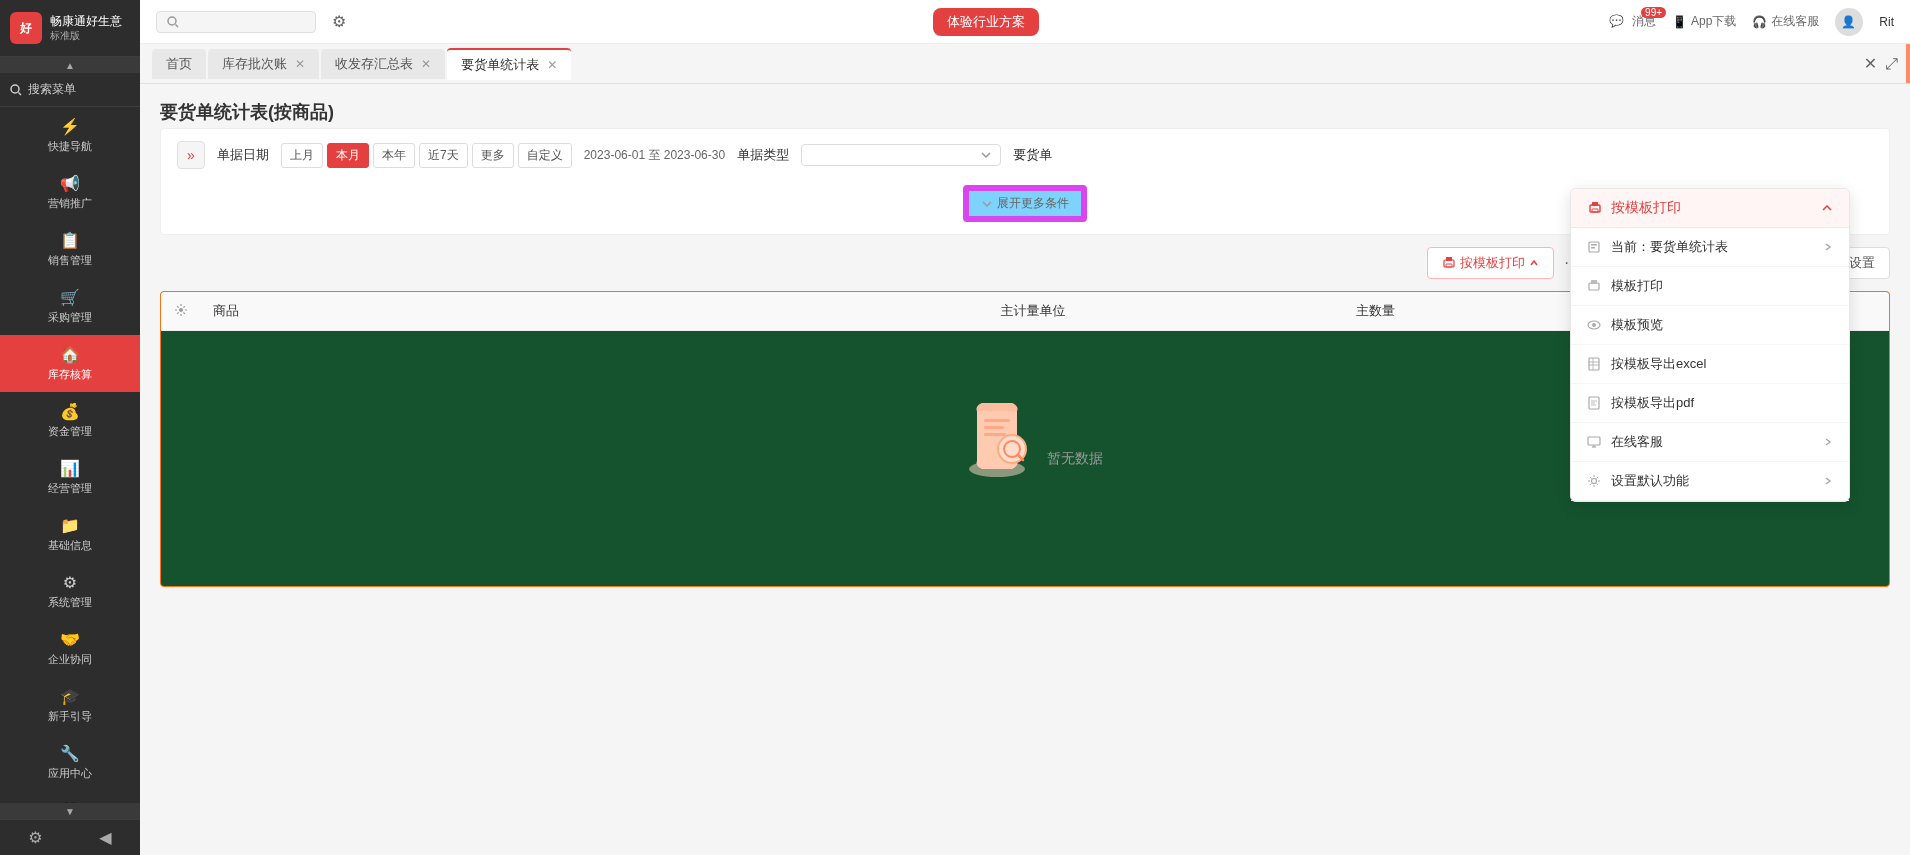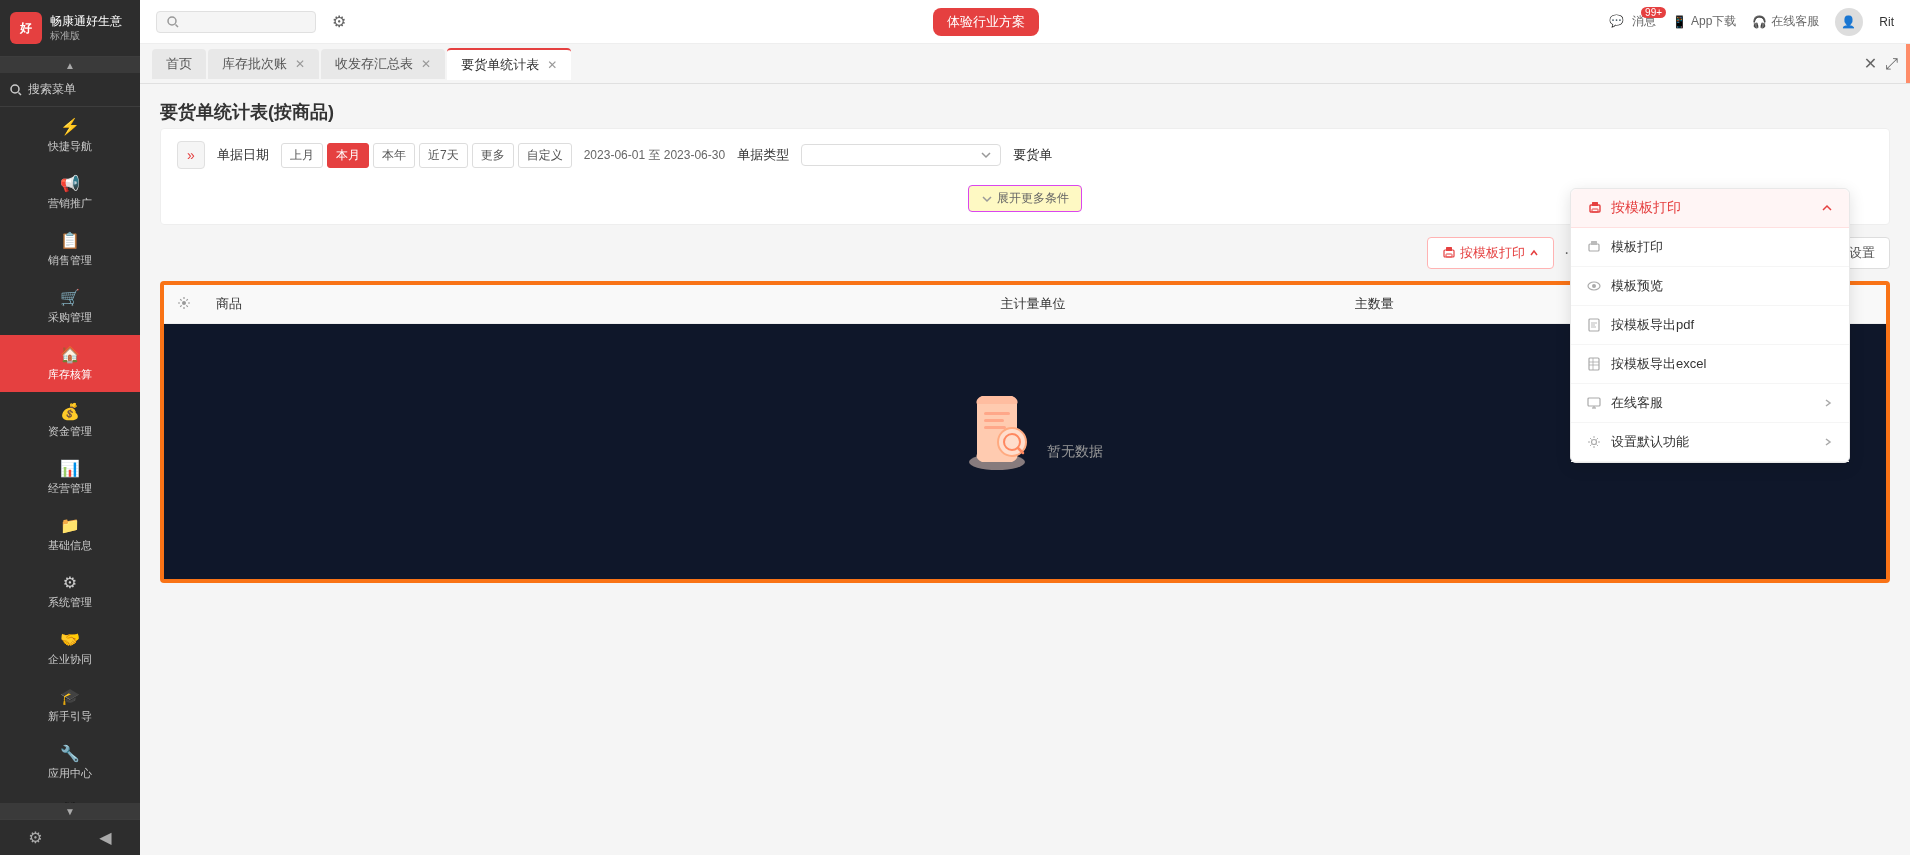--- a/index.html
+++ b/index.html
@@ -159,21 +159,21 @@
     .date-text { color: #666; font-size: 12px; }
     .select-field {
       display: flex; align-items: center;
       border: 1px solid #ddd; border-radius: 4px; padding: 4px 8px;
       background: #fff; min-width: 200px; cursor: pointer; color: #555; font-size: 13px;
     }
     .select-field svg { margin-left: auto; }
     .expand-more-btn {
       display: flex; align-items: center; gap: 4px;
       color: #666; font-size: 12px; cursor: pointer;
-      padding: 4px 12px; border: 1px solid #d946ef; border-radius: 4px; background: #fef9c3;
+      padding: 4px 12px; border: 6px solid #d946ef; border-radius: 4px; background: #7dd3fc;
       margin: 8px auto 0; width: fit-content;
     }
 
     
     .action-bar {
       display: flex; align-items: center; justify-content: flex-end;
       gap: 10px; margin-bottom: 12px;
     }
     .action-print-btn {
       display: flex; align-items: center; gap: 4px;
@@ -195,21 +195,21 @@
       padding: 6px 20px; font-size: 13px; cursor: pointer;
     }
     .action-setting-btn {
       background: #fff; border: 1px solid #ddd; color: #555;
       border-radius: 4px; padding: 6px 14px; font-size: 13px; cursor: pointer;
     }
     .action-more-btn { color: #666; cursor: pointer; font-size: 16px; }
 
     
     .data-table {
-      background: #0f172a; border-radius: 4px; border: 4px solid #f97316; overflow: hidden;
+      background: #14532d; border-radius: 4px; border: 1px solid #f97316; overflow: hidden;
     }
     .table-header {
       display: flex; align-items: center; background: #f9f9f9;
       border-bottom: 1px solid #eee; padding: 10px 0;
     }
     .th-cell {
       padding: 0 12px; font-size: 13px; color: #333; font-weight: 500;
       flex: 1; text-align: center;
     }
     .th-cell:first-child { flex: 0 0 40px; text-align: center; }
@@ -525,58 +525,71 @@
           </svg>
           <span>按模板打印</span>
         </div>
         <div class="dropdown-header-right">
           <svg width="12" height="12" viewBox="0 0 12 12">
             <polyline points="2,8 6,4 10,8" fill="none" stroke="#e54040" stroke-width="1.5"></polyline>
           </svg>
         </div>
       </div>
 
+      <div class="dropdown-sub-item">
+        <div class="dropdown-sub-item-left">
+          <svg width="14" height="14" viewBox="0 0 14 14">
+            <rect x="2" y="2" width="10" height="10" rx="1" fill="none" stroke="#aaa" stroke-width="1.2"></rect>
+            <rect x="4" y="4" width="6" height="1.5" rx="0.5" fill="#aaa"></rect>
+            <rect x="4" y="7" width="4" height="1.5" rx="0.5" fill="#aaa"></rect>
+          </svg>
+          <span>当前：要货单统计表</span>
+        </div>
+        <svg width="10" height="10" viewBox="0 0 10 10">
+          <polyline points="3,2 7,5 3,8" fill="none" stroke="#aaa" stroke-width="1.5"></polyline>
+        </svg>
+      </div>
 
       <div class="dropdown-item">
         <svg class="dropdown-item-icon" width="14" height="14" viewBox="0 0 14 14">
           <rect x="2" y="4" width="10" height="7" rx="1" fill="none" stroke="#aaa" stroke-width="1.2"></rect>
           <rect x="4" y="1" width="6" height="4" rx="0.5" fill="#bbb"></rect>
         </svg>
         <span>模板打印</span>
       </div>
 
       <div class="dropdown-item">
         <svg class="dropdown-item-icon" width="14" height="14" viewBox="0 0 14 14">
           <ellipse cx="7" cy="7" rx="6" ry="4" fill="none" stroke="#aaa" stroke-width="1.2"></ellipse>
           <circle cx="7" cy="7" r="2" fill="#aaa"></circle>
         </svg>
         <span>模板预览</span>
       </div>
 
+
+      <div class="dropdown-item">
+        <svg class="dropdown-item-icon" width="14" height="14" viewBox="0 0 14 14">
+          <rect x="2" y="1" width="10" height="12" rx="1" fill="none" stroke="#aaa" stroke-width="1.2"></rect>
+          <line x1="2" y1="5" x2="12" y2="5" stroke="#aaa" stroke-width="0.8"></line>
+          <line x1="2" y1="8" x2="12" y2="8" stroke="#aaa" stroke-width="0.8"></line>
+          <line x1="6" y1="1" x2="6" y2="13" stroke="#aaa" stroke-width="0.8"></line>
+        </svg>
+        <span>按模板导出excel</span>
+      </div>
 
       <div class="dropdown-item">
         <svg class="dropdown-item-icon" width="14" height="14" viewBox="0 0 14 14">
           <rect x="2" y="1" width="10" height="12" rx="1" fill="none" stroke="#aaa" stroke-width="1.2"></rect>
           <line x1="4" y1="5" x2="10" y2="5" stroke="#aaa" stroke-width="0.8"></line>
           <line x1="4" y1="7" x2="8" y2="7" stroke="#aaa" stroke-width="0.8"></line>
           <line x1="4" y1="9" x2="9" y2="9" stroke="#aaa" stroke-width="0.8"></line>
         </svg>
         <span>按模板导出pdf</span>
       </div>
 
-      <div class="dropdown-item">
-        <svg class="dropdown-item-icon" width="14" height="14" viewBox="0 0 14 14">
-          <rect x="2" y="1" width="10" height="12" rx="1" fill="none" stroke="#aaa" stroke-width="1.2"></rect>
-          <line x1="2" y1="5" x2="12" y2="5" stroke="#aaa" stroke-width="0.8"></line>
-          <line x1="2" y1="8" x2="12" y2="8" stroke="#aaa" stroke-width="0.8"></line>
-          <line x1="6" y1="1" x2="6" y2="13" stroke="#aaa" stroke-width="0.8"></line>
-        </svg>
-        <span>按模板导出excel</span>
-      </div>
-
       <div class="dropdown-sub-item">
         <div class="dropdown-sub-item-left">
           <svg class="dropdown-item-icon" width="14" height="14" viewBox="0 0 14 14">
             <rect x="1" y="2" width="12" height="8" rx="1" fill="none" stroke="#aaa" stroke-width="1.2"></rect>
             <line x1="5" y1="12" x2="9" y2="12" stroke="#aaa" stroke-width="1.2"></line>
             <line x1="7" y1="10" x2="7" y2="12" stroke="#aaa" stroke-width="1.2"></line>
           </svg>
           <span>在线客服</span>
         </div>
         <svg width="10" height="10" viewBox="0 0 10 10">

